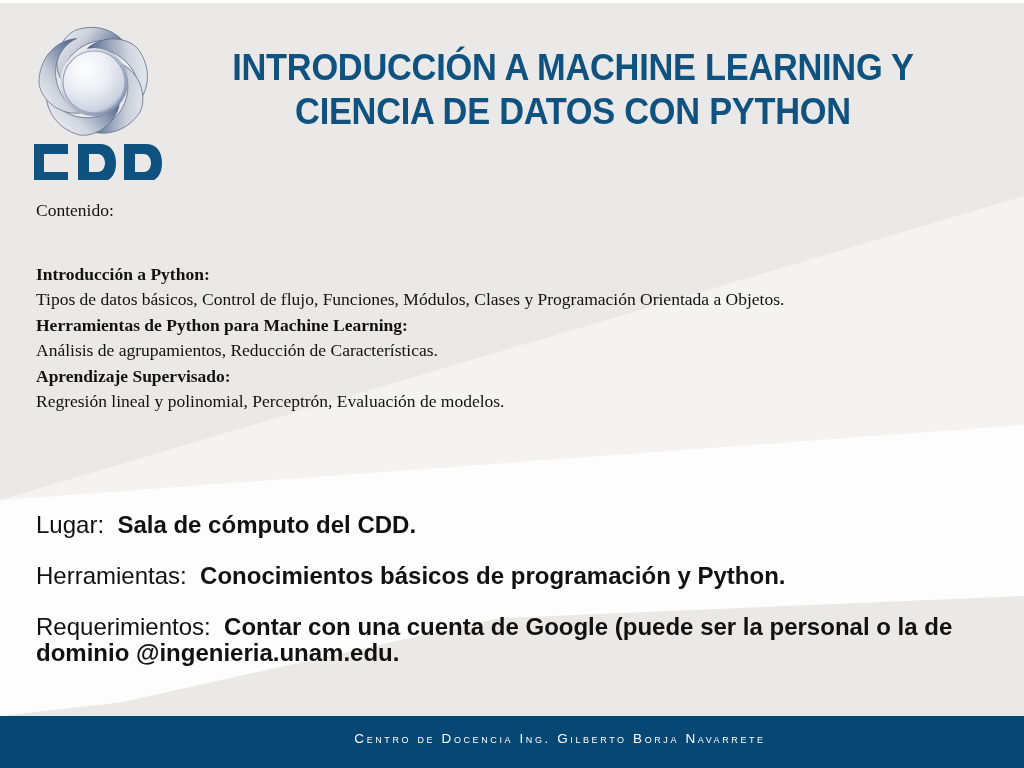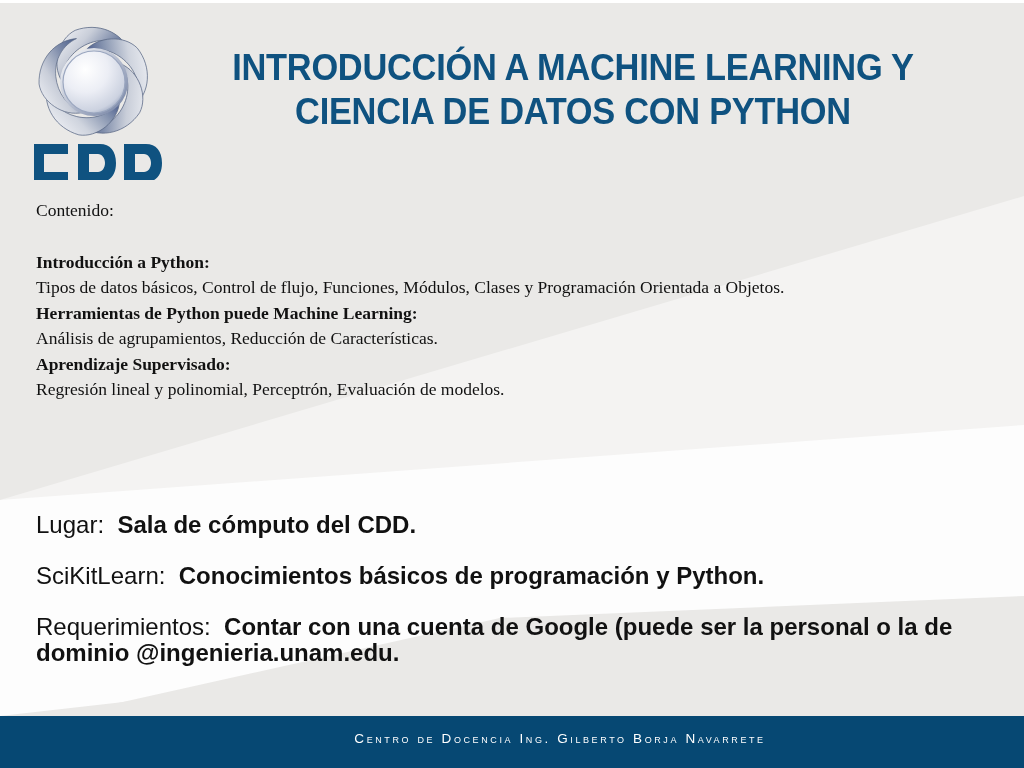--- a/index.html
+++ b/index.html
@@ -78,21 +78,21 @@
     position:absolute; left:36px; top:198px; width:960px;
     color:#111111;
     font-size:17.5px;
     line-height:25.5px;
   }
   .para { white-space:normal;font-family:Liberation Serif, serif; }
   .spacer-sm { height:22px; }
   .lead { font-size:17.5px; }
   .hdr { font-weight:bold; }
 
-  .block-sections { margin-top:4px; }
+  .block-sections { margin-top:16px; }
 
   
   .lower {
     position:absolute; left:36px; top:512px; width:950px;
     color:#111111;
     font-size:24px;
     line-height:26px;
   }
   .lower .row { margin-bottom:25px; }
   .lower .row:last-child { margin-bottom:0; }
@@ -213,39 +213,39 @@
   <div class="content">
     <div class="para lead">Contenido:</div>
     <div class="spacer-sm"></div>
 
     <div class="block-sections">
       <div>
         <div class="para hdr">Introducción a Python:</div>
         <div class="para">Tipos de datos básicos, Control de flujo, Funciones, Módulos, Clases y Programación Orientada a Objetos.</div>
       </div>
       <div>
-        <div class="para hdr">Herramientas de Python puede Machine Learning:</div>
+        <div class="para hdr">Herramientas de Python para Machine Learning:</div>
       </div>
       <div>
         <div class="para">Análisis de agrupamientos, Reducción de Características.</div>
       </div>
       <div>
         <div class="para hdr">Aprendizaje Supervisado:</div>
         <div class="para">Regresión lineal y polinomial, Perceptrón, Evaluación de modelos.</div>
       </div>
     </div>
   </div>
 
   <div class="lower">
     <div class="row">
       <span class="k">Lugar:</span>
       <span>&nbsp;</span><span class="v">Sala de cómputo del CDD.</span>
     </div>
     <div class="row">
-      <span class="k">SciKitLearn:</span>
+      <span class="k">Herramientas:</span>
       <span>&nbsp;</span><span class="v">Conocimientos básicos de programación y Python.</span>
     </div>
     <div class="row">
       <span class="k">Requerimientos:</span>
       <span>&nbsp;</span><span class="v">Contar con una cuenta de Google (puede ser la personal o la de dominio @ingenieria.unam.edu.</span>
     </div>
   </div>
 
   <div class="footer-bar">
     <div class="footer-text">Centro de Docencia Ing. Gilberto Borja Navarrete</div>

